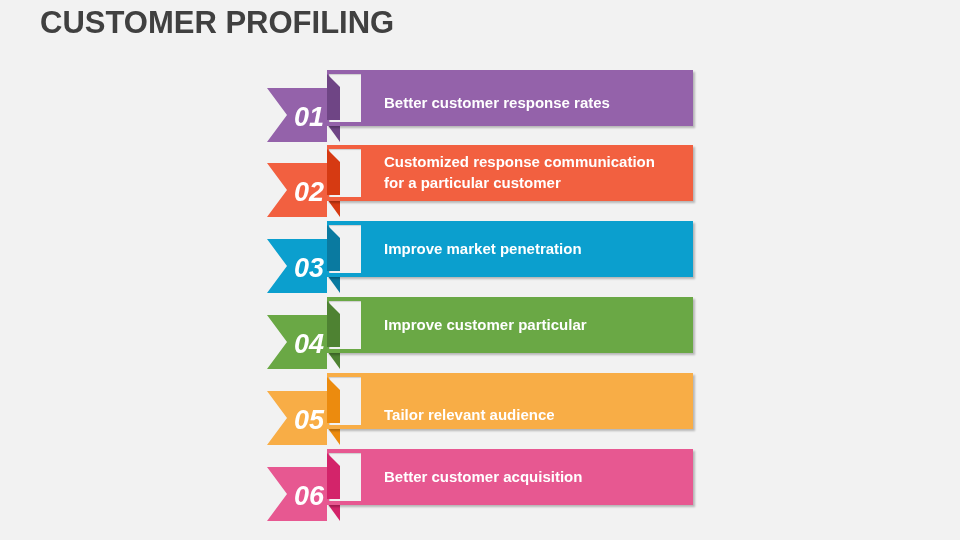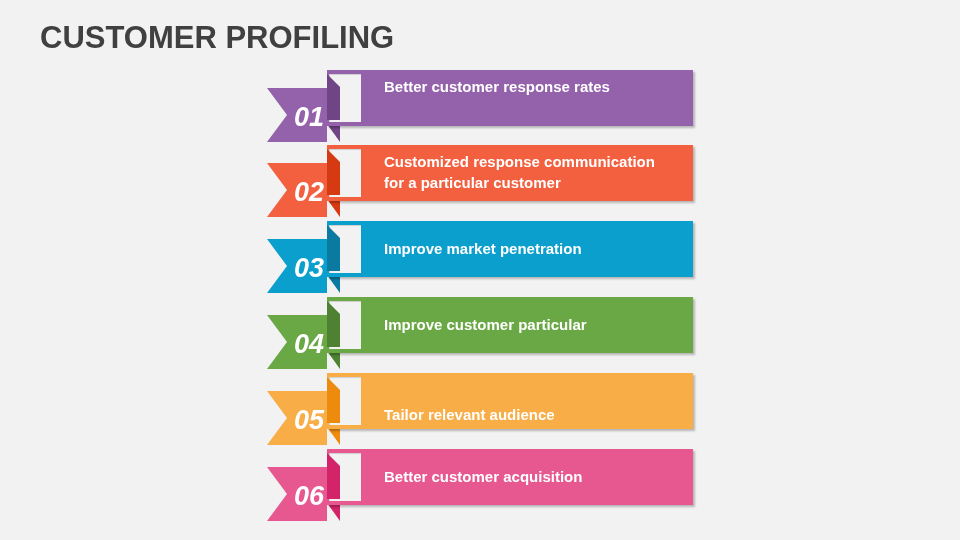--- a/index.html
+++ b/index.html
@@ -1,17 +1,17 @@
 <!DOCTYPE html>
 <html><head>
 <meta charset="utf-8">
 <style>
   html, body { margin:0; padding:0; }
   body { width:960px; height:540px; background:#f2f2f2; position:relative; overflow:hidden; font-family:"Liberation Sans", "DejaVu Sans", sans-serif; }
-  .title { position:absolute; left:40px; top:20px; font-size:31px; font-weight:bold; color:#404040; letter-spacing:0px; }
+  .title { position:absolute; left:40px; top:5px; font-size:31px; font-weight:bold; color:#404040; letter-spacing:0px; }
   .row { position:absolute; left:0; width:960px; height:76px; }
   .bar { position:absolute; left:327px; top:0; width:366px; height:56px; box-shadow:2px 2px 2px rgba(0,0,0,0.25); }
   .inner { position:absolute; left:329px; top:4px; width:32px; height:48px; background:#f2f2f2; box-shadow:inset 1px 1px 1px rgba(0,0,0,0.15); }
   .fold { position:absolute; left:327px; top:4px; width:13px; height:48px; }
   .tab { position:absolute; left:267px; top:18px; width:73px; height:54px; }
   .num { position:absolute; left:290px; top:32px; width:38px; font-size:27px; font-weight:bold; color:#fff; text-align:center;font-style:italic; }
   .label { position:absolute; left:384px; font-size:15px; font-weight:bold; color:#fff; line-height:21px; }
 </style>
 </head>
 <body>
@@ -23,21 +23,21 @@
     <svg class="tab" width="73" height="54" viewBox="0 0 73 54">
       <polygon class="tab-main" points="0,0 60,0 60,54 0,54 20,27" fill="#9462aa"></polygon>
       <polygon class="tab-fold" points="60,36 73,36 73,54" fill="#6f4585"></polygon>
     </svg>
     <div class="bar" style="background: rgb(148, 98, 170);"></div>
     <div class="inner"></div>
     <svg class="fold" width="13" height="48" viewBox="0 0 13 48">
       <polygon class="fold-poly" points="0,0 13,13 13,46 0,46" fill="#6f4585"></polygon>
     </svg>
     <div class="num">01</div>
-    <div class="label" style="top: 6px;">
+    <div class="label" style="top: 22px;">
       <div class="l1">Better customer response rates</div>
       <div class="l2"></div>
     </div>
   </div>
     <div class="row" style="top: 145px;">
     <svg class="tab" width="73" height="54" viewBox="0 0 73 54">
       <polygon class="tab-main" points="0,0 60,0 60,54 0,54 20,27" fill="#f26040"></polygon>
       <polygon class="tab-fold" points="60,36 73,36 73,54" fill="#d63a12"></polygon>
     </svg>
     <div class="bar" style="background: rgb(242, 96, 64);"></div>

